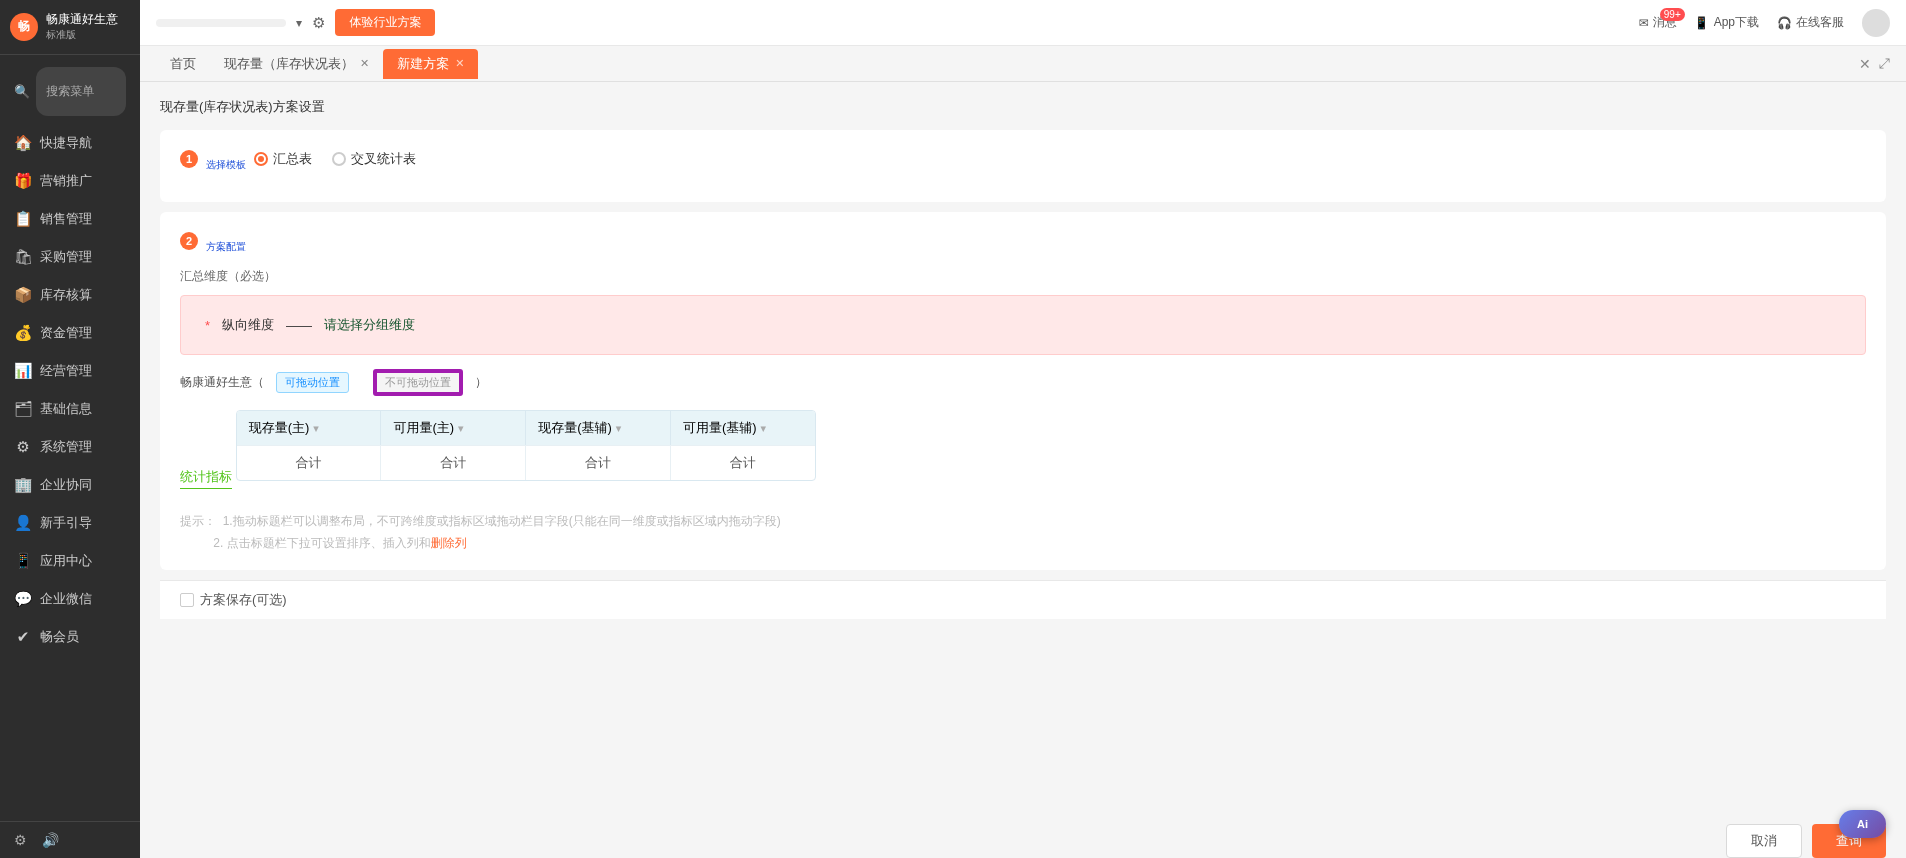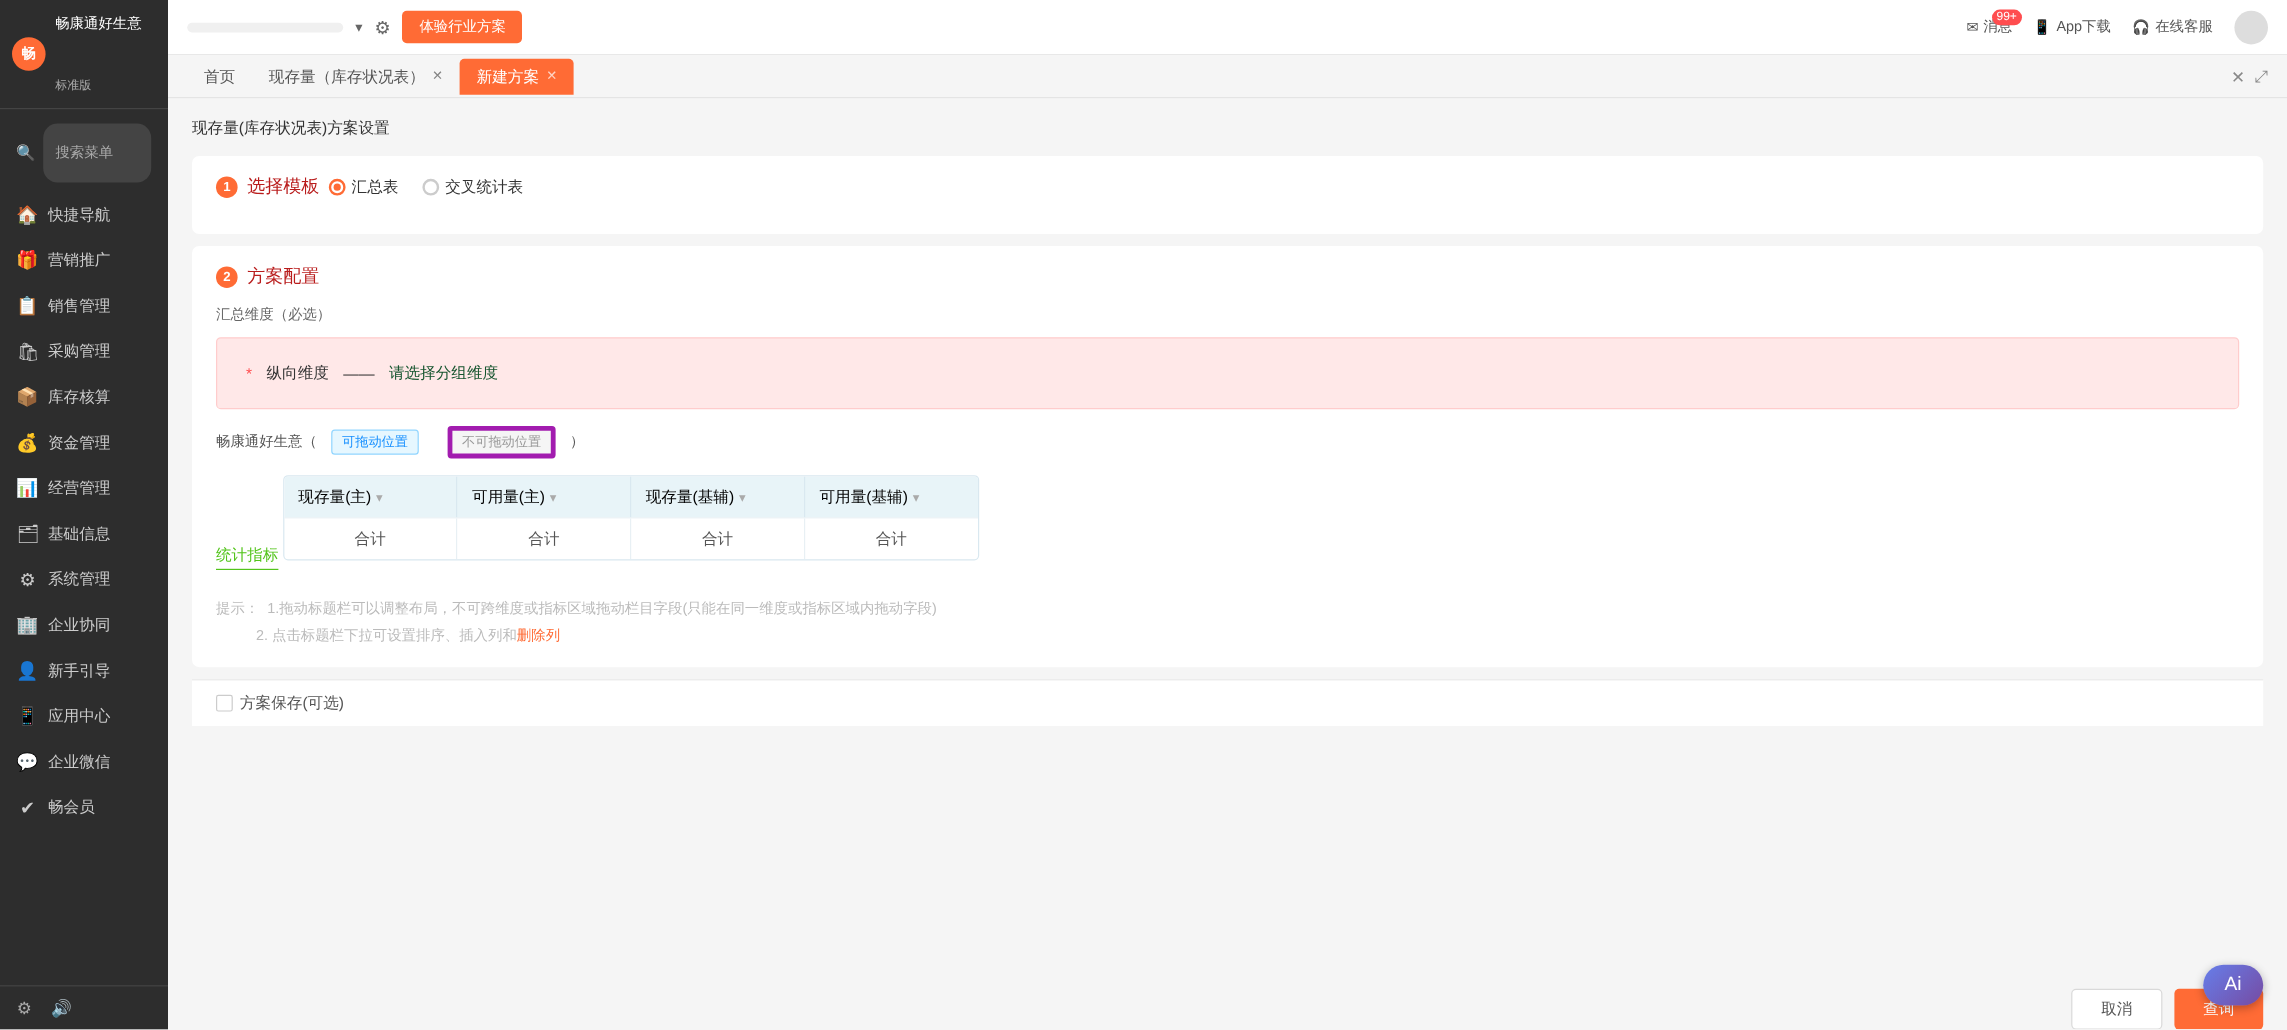--- a/index.html
+++ b/index.html
@@ -23,21 +23,21 @@
       border-bottom: 1px solid #444;
     }
     .sidebar-logo-icon {
       width: 28px; height: 28px;
       background: #ff6b35;
       border-radius: 50%;
       display: flex; align-items: center; justify-content: center;
       color: white; font-weight: bold; font-size: 12px;
     }
     .sidebar-logo-text { color: #fff; font-size: 12px; line-height: 1.3; }
-    .sidebar-logo-sub { color: #aaa; font-size: 10px; margin-top: 36px; }
+    .sidebar-logo-sub { color: #aaa; font-size: 10px; }
     .sidebar-nav { flex: 1; overflow-y: auto; padding: 4px 0; }
     .sidebar-item {
       display: flex; align-items: center; gap: 8px;
       padding: 10px 14px;
       cursor: pointer;
       color: #ccc;
       font-size: 13px;
     }
     .sidebar-item .icon { font-size: 15px; width: 18px; text-align: center; }
     .sidebar-search {
@@ -175,21 +175,21 @@
       display: flex; align-items: center; gap: 8px; margin-bottom: 14px;
     }
     .step-badge {
       background: #ff6b35;
       color: #fff;
       width: 18px; height: 18px;
       border-radius: 50%;
       display: flex; align-items: center; justify-content: center;
       font-size: 11px; font-weight: bold; flex-shrink: 0;
     }
-    .section-title { font-size: 15px; font-weight: 500; color: #b91c1c; }
+    .section-title { font-size: 10px; font-weight: 500; color: #1d4ed8; margin-top: 12px; }
 
     .template-options {
       display: flex; align-items: center; gap: 20px;
     }
     .radio-option {
       display: flex; align-items: center; gap: 5px; cursor: pointer; font-size: 13px; color: #333;
     }
     .radio-dot {
       width: 14px; height: 14px; border-radius: 50%; border: 2px solid #ccc;
       display: flex; align-items: center; justify-content: center;
@@ -319,22 +319,22 @@
 
     
     .ai-fab {
       position: fixed;
       bottom: 20px;
       right: 20px;
       background: linear-gradient(135deg, #667eea, #764ba2);
       color: white;
       border-radius: 24px;
       padding: 8px 18px;
-      font-size: 16px;
-      font-weight: normal;
+      font-size: 11px;
+      font-weight: bold;
       cursor: pointer;
       box-shadow: 0 2px 8px rgba(0,0,0,0.3);
       display: flex; align-items: center;
     }
   </style>
 </head>
 <body>
 
 <div class="sidebar">
   <div class="sidebar-logo">

